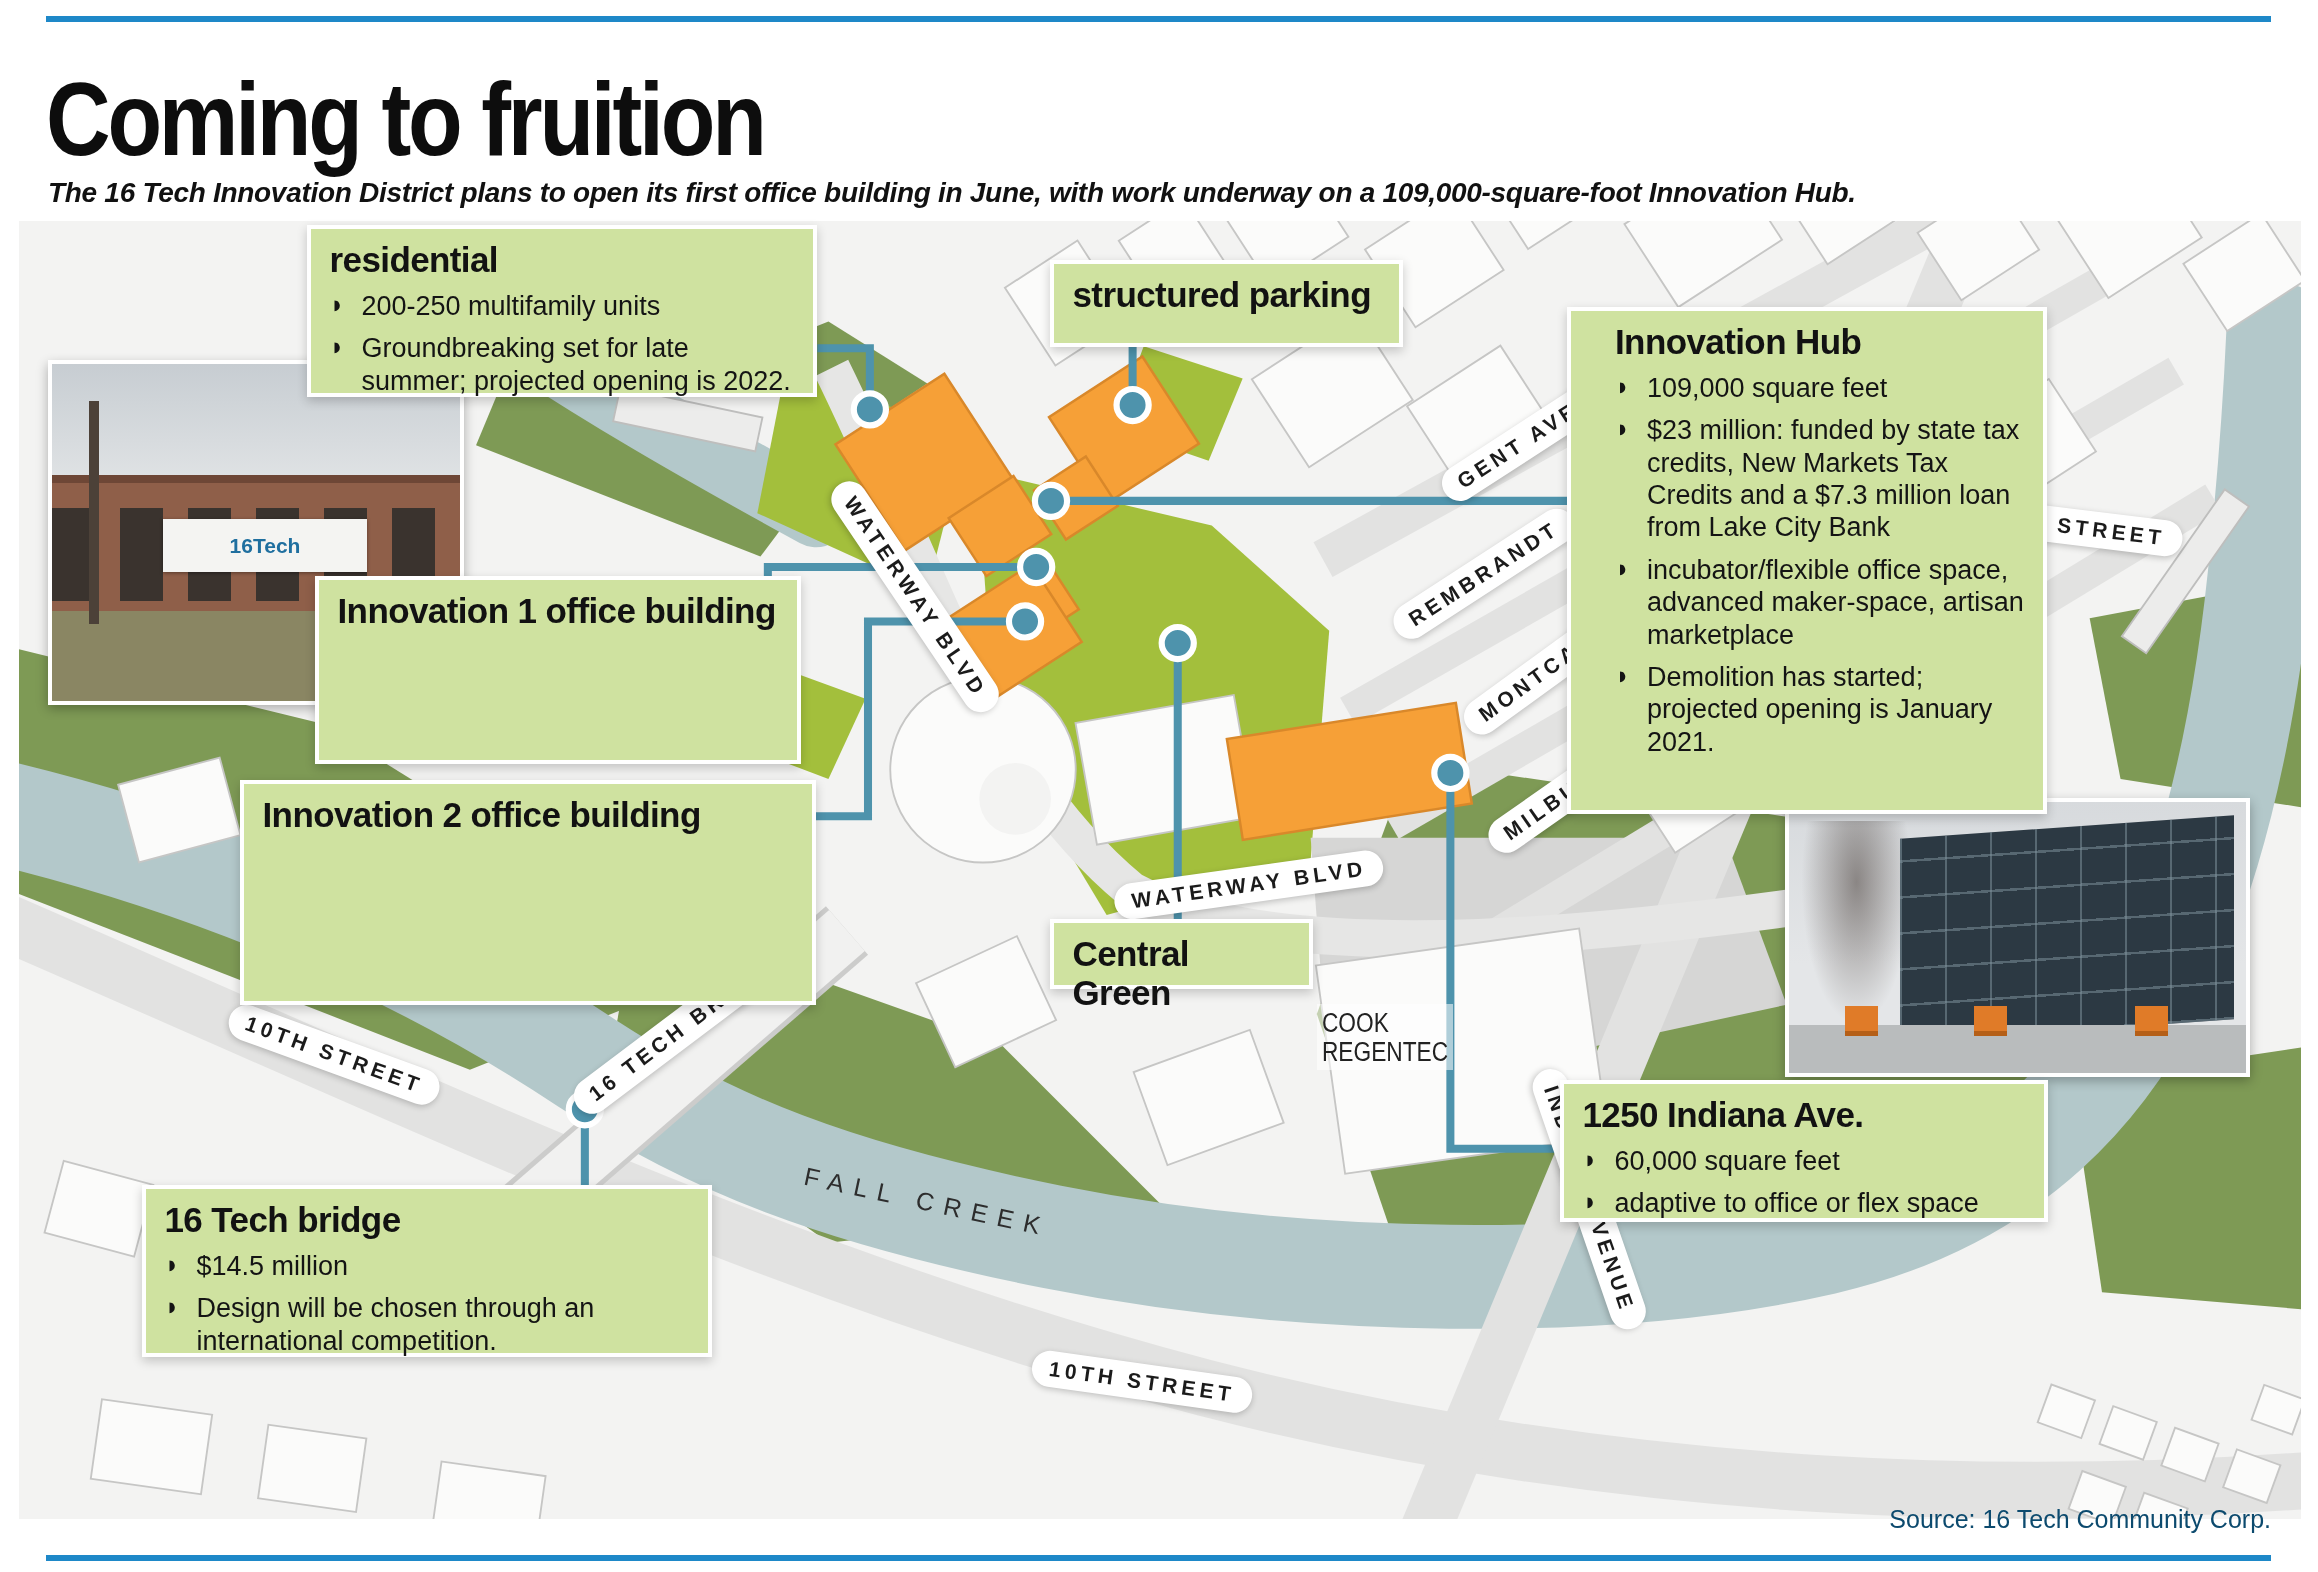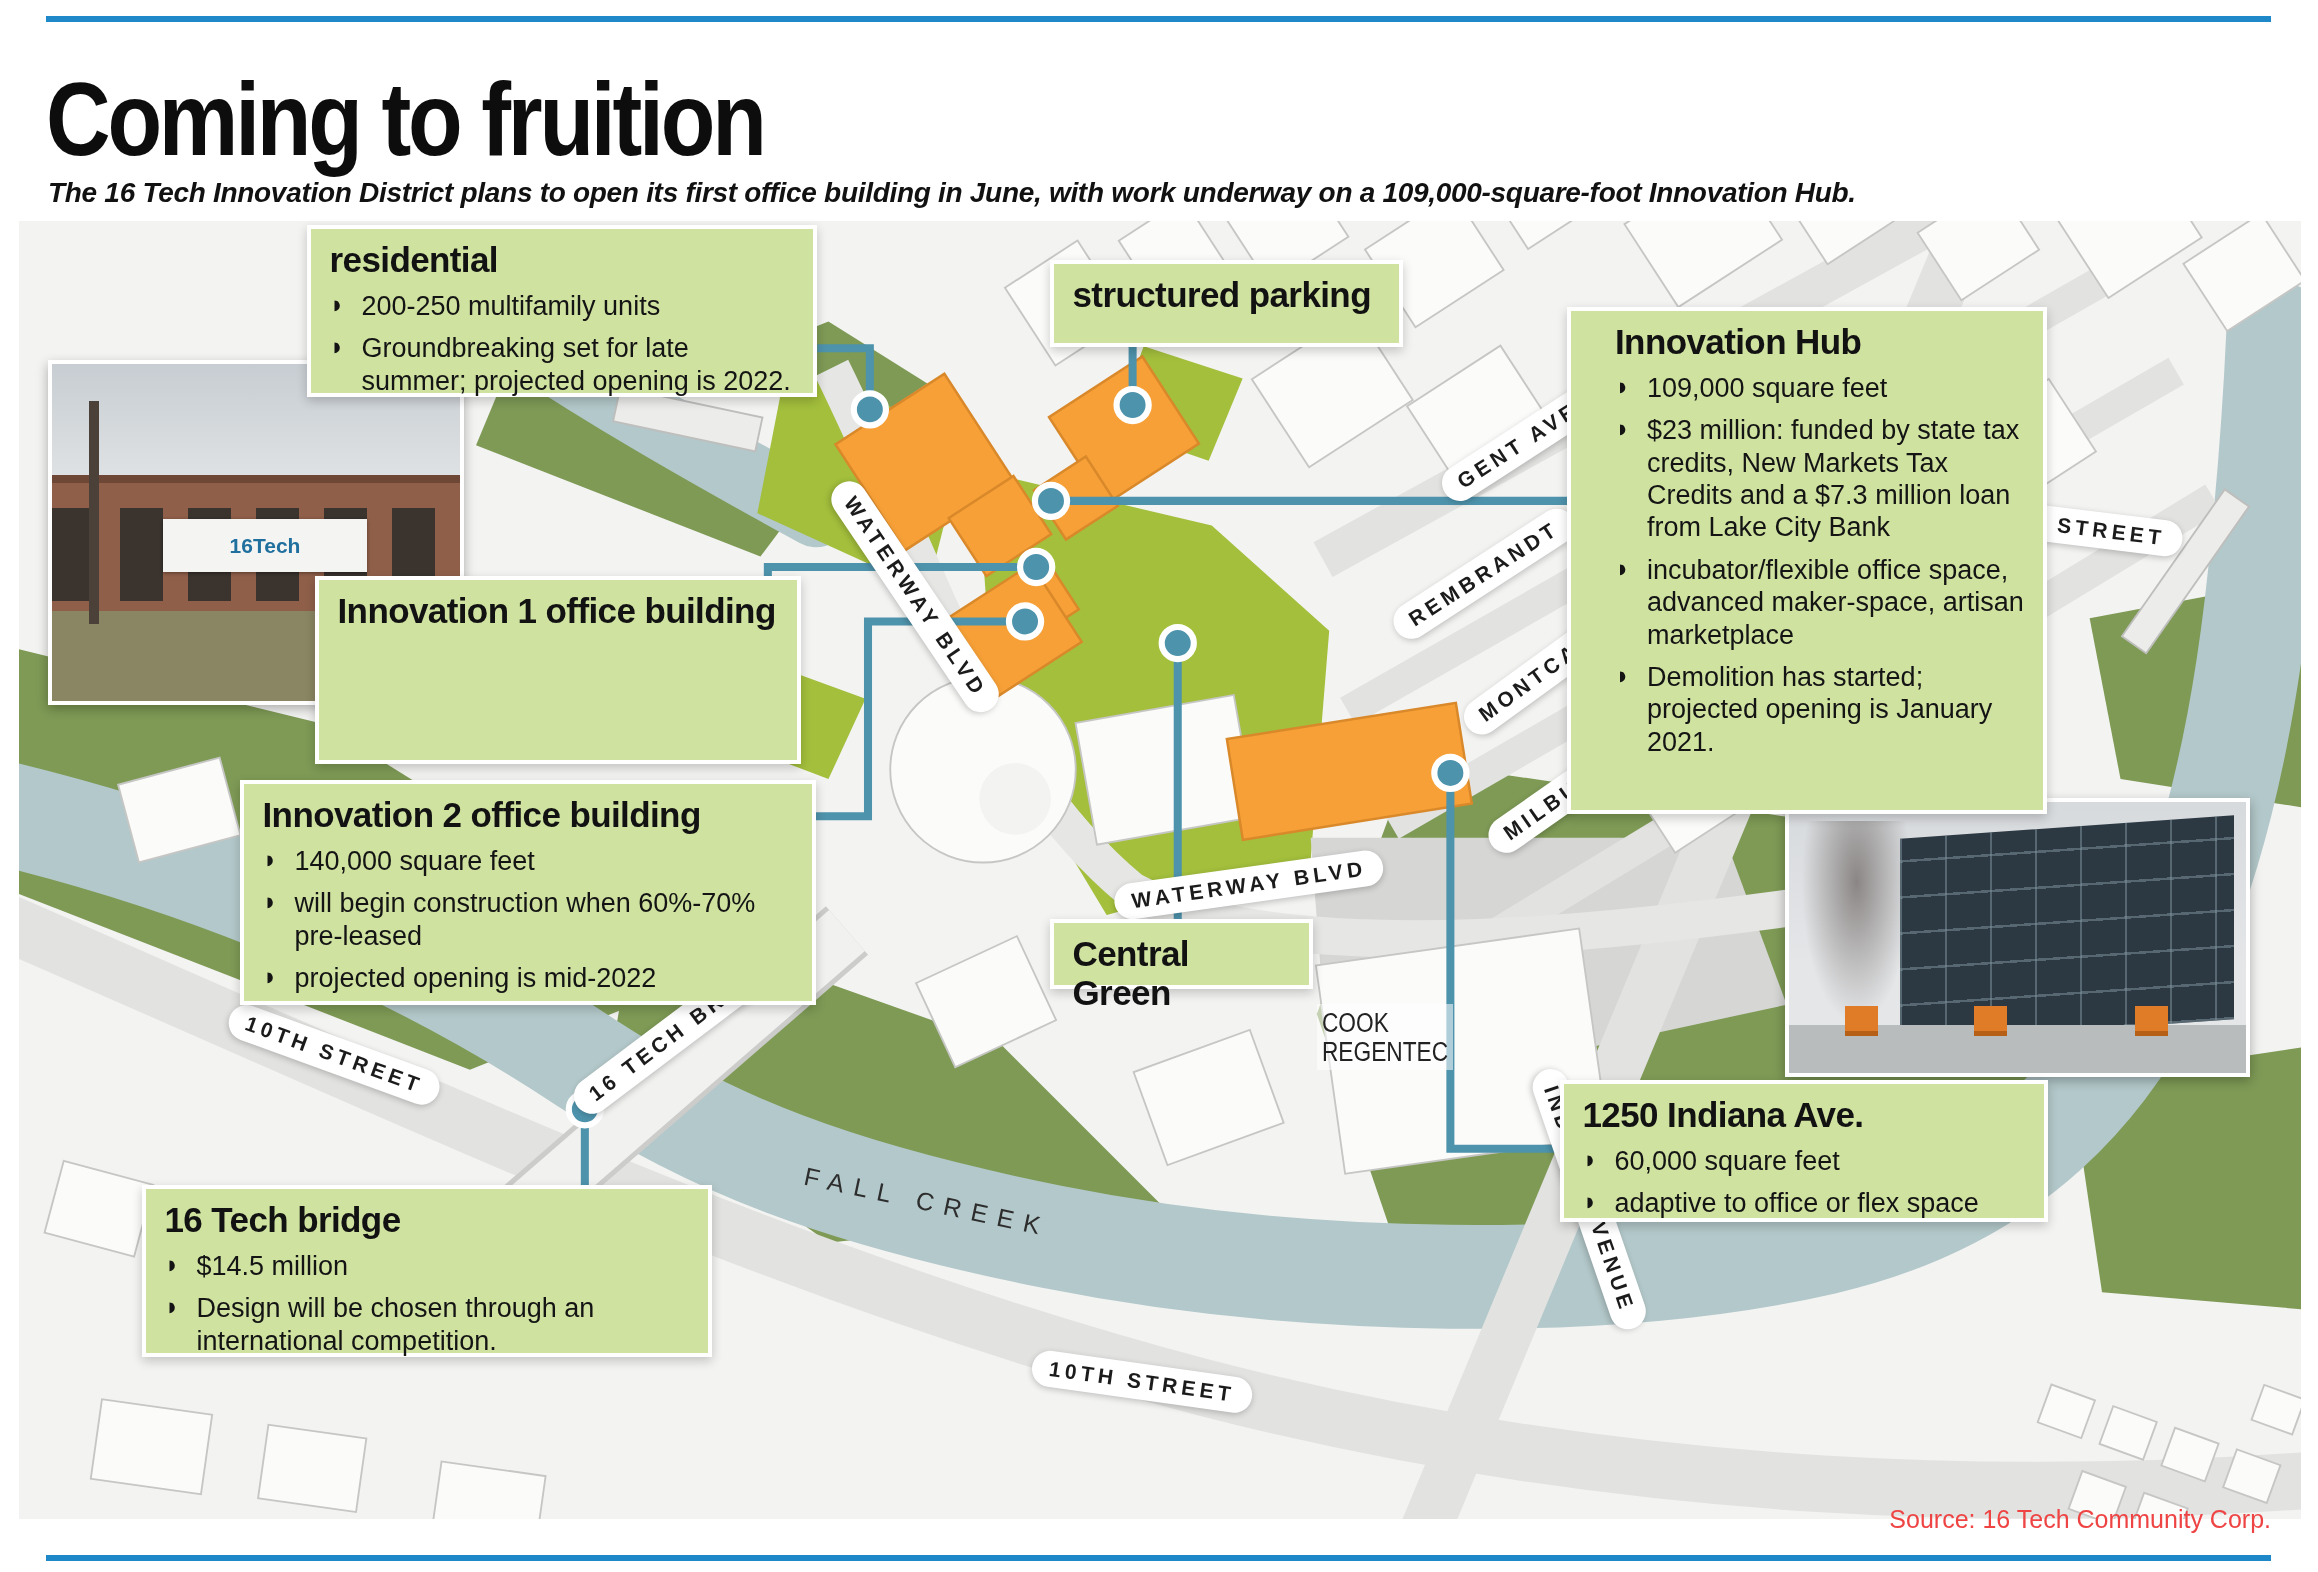--- a/index.html
+++ b/index.html
@@ -23,21 +23,21 @@
   h1.main-title{
     position:absolute;left:46px;top:67px;margin:0;font-size:104px;line-height:1;
     font-weight:700;letter-spacing:-3.7px;transform:scaleX(.86);transform-origin:left top;color:#0d0d0d;
     white-space:nowrap;
   }
   .subtitle{
     position:absolute;left:48px;top:177px;margin:0;font-size:28px;font-style:italic;
     letter-spacing:-0.3px;color:#111;white-space:nowrap;font-weight:bold;
   }
   .source{
-    position:absolute;right:48px;top:1505px;font-size:25px;color:#ef4444;
+    position:absolute;right:48px;top:1505px;font-size:25px;color:#0c4a6e;
   }
   .map-clip{position:absolute;left:18.5px;top:221px;width:2282px;height:1298px;background:#f3f3f2;overflow:hidden;}
   .map-clip svg{position:absolute;left:-18.5px;top:-221px;}
 
   
   .pill{
     position:absolute;background:#fff;border-radius:618px;padding:6.2px 17.3px;
     font-weight:700;font-size:21px;letter-spacing:4.3px;color:#1b1b1b;white-space:nowrap;
     box-shadow:0 1.9px 6.2px rgba(0,0,0,.22);z-index:2;
   }
@@ -268,25 +268,20 @@
     <li>Demolition has started; projected opening is January 2021.</li>
   </ul>
 </div>
 
 <div class="callout" style="left:315px;top:576px;width:486px;height:188px;">
   <h2>Innovation 1 office building</h2>
 </div>
 
 <div class="callout" style="left:240px;top:780px;width:576px;height:225px;">
   <h2>Innovation 2 office building</h2>
-  <ul>
-    <li>140,000 square feet</li>
-    <li>will begin construction when 60%-70% pre-leased</li>
-    <li>projected opening is mid-2022</li>
-  </ul>
 </div>
 
 <div class="callout title-only" style="left:1050px;top:919px;width:263px;height:70px;">
   <h2>Central Green</h2>
 </div>
 
 <div class="callout" style="left:142px;top:1185px;width:570px;height:172px;">
   <h2>16 Tech bridge</h2>
   <ul>
     <li>$14.5 million</li>

